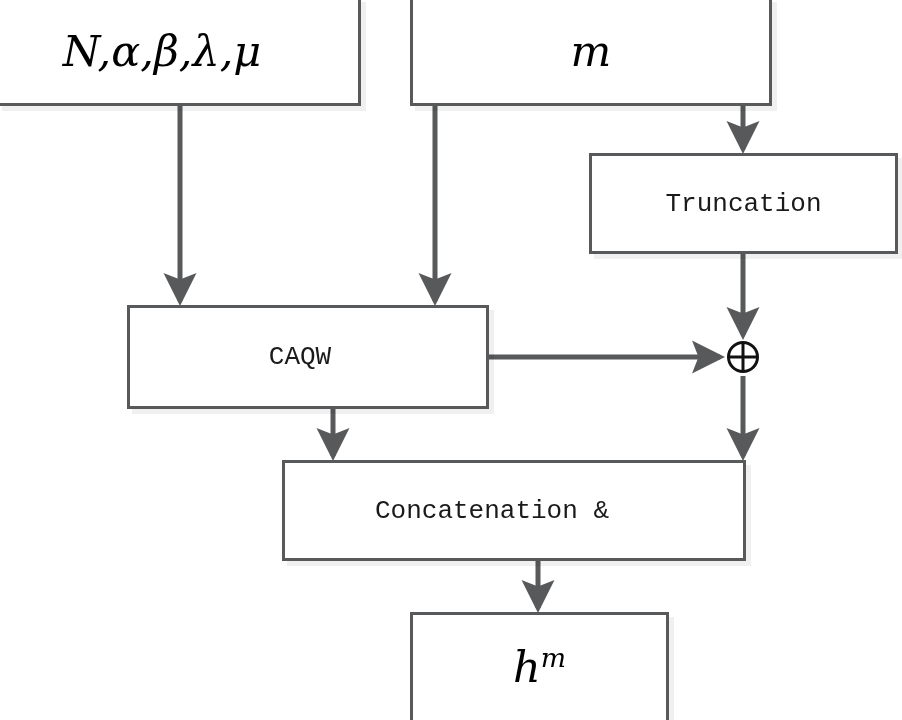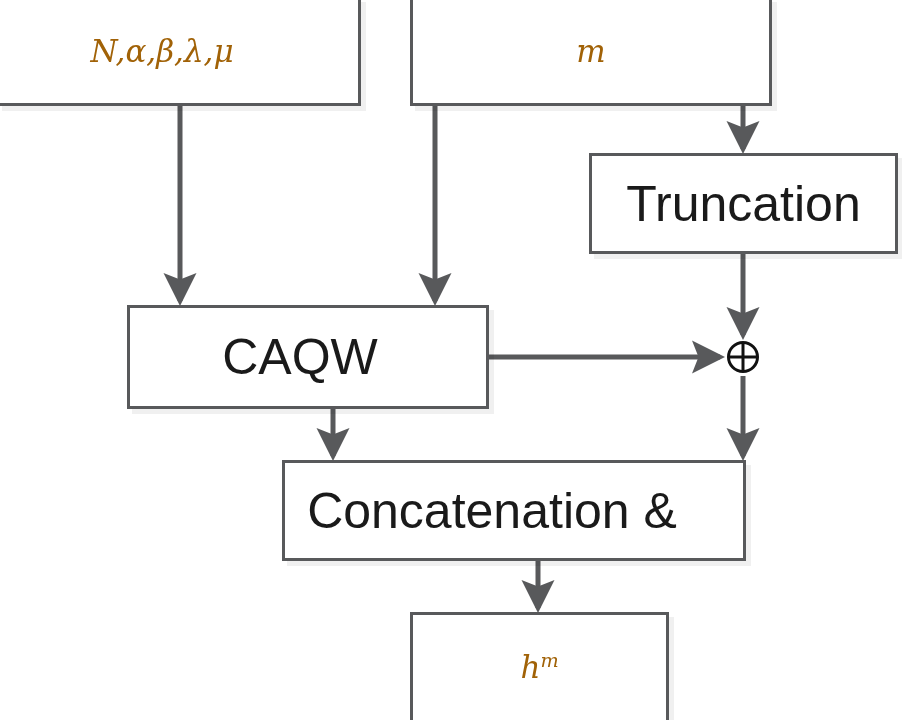--- a/index.html
+++ b/index.html
@@ -19,31 +19,31 @@
     position: absolute;
     box-sizing: border-box;
     background: #ffffff;
     border: 3px solid #58595b;
     box-shadow: 5px 5px 0 0 rgba(0,0,0,0.06);
     display: flex;
     align-items: center;
     justify-content: center;
   }
   .label-sans {
-    font-family: Liberation Sans, sans-serif;
-    font-size: 50px;
+    font-family: Liberation Mono, monospace;
+    font-size: 26px;
     color: #1a1a1a;
     white-space: nowrap;
     line-height: 1;
   }
   .label-math {
     font-family: "DejaVu Serif", serif;
     font-style: italic;
-    font-size: 31px;
-    color: #a16207;
+    font-size: 43px;
+    color: #000000;
     white-space: nowrap;
     line-height: 1;
   }
   .label-math sup {
     font-size: 0.62em;
     vertical-align: super;
     font-style: italic;
   }
   
   #node-params   { left: -3px;  top: -3px;  width: 364px; height: 109px; }

